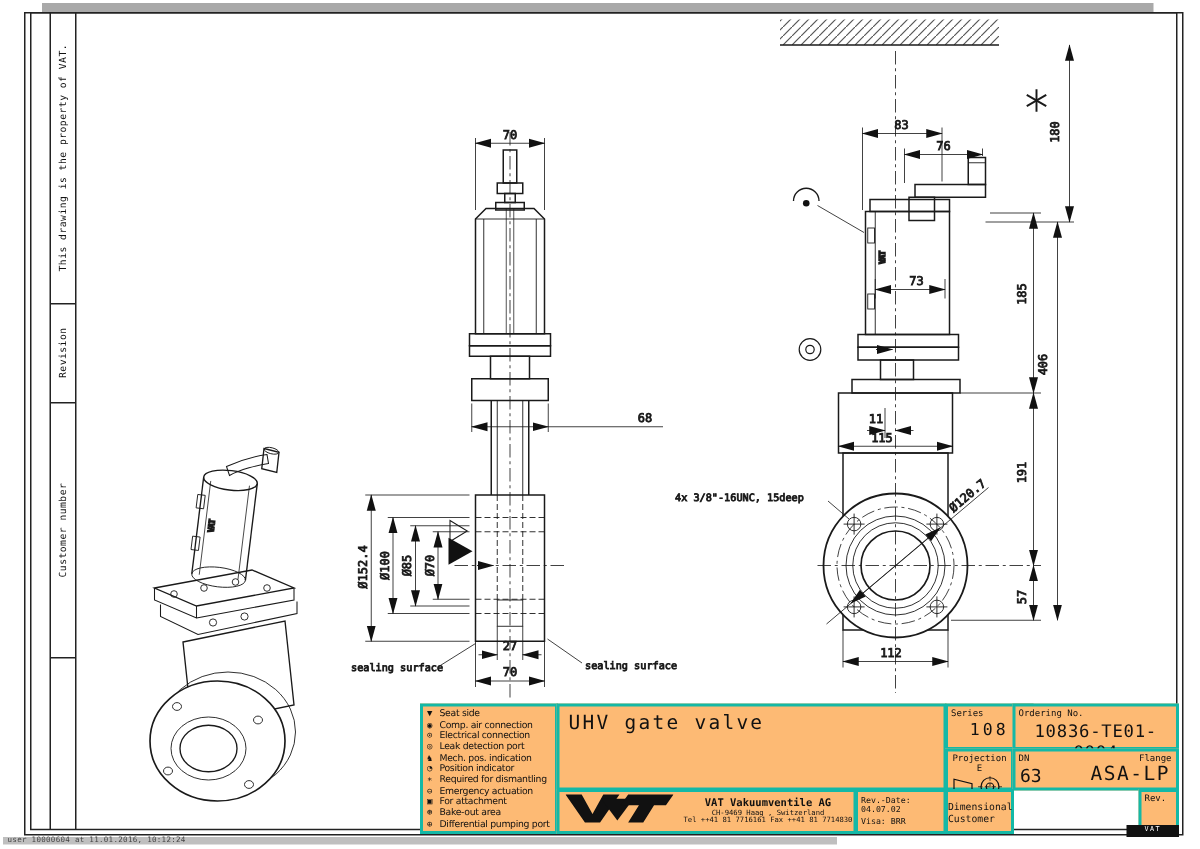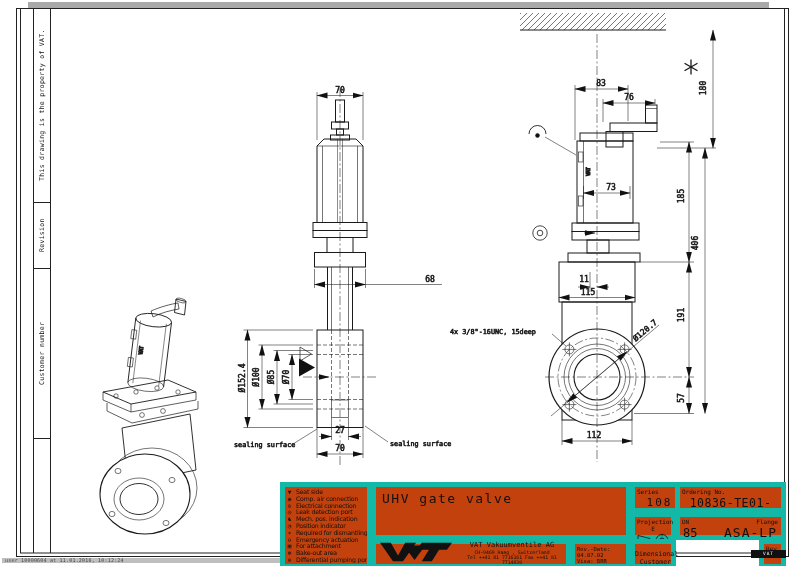--- a/index.html
+++ b/index.html
@@ -2,48 +2,48 @@
 <html><head>
 <meta charset="utf-8">
 <style>
   html,body{margin:0;padding:0;background:#fff;}
   .sheet{position:relative;width:800px;height:566px;background:#fff;overflow:hidden;
          font-family:"DejaVu Sans Mono",monospace;color:#111;padding-left:16px;}
   svg text{font-family:"DejaVu Sans Mono",monospace;fill:#111;}
   .dt{font-size:8px;}
   .dts{font-size:6.8px;}
   .logo-sm{font-size:5.5px;font-weight:bold;letter-spacing:-0.5px;}
-  .cell{position:absolute;border:5px solid #14b8a6;box-sizing:border-box;background:#c2410c;margin-top:13px;}
+  .cell{position:absolute;border:2px solid #14b8a6;box-sizing:border-box;background:#fdba74;}
   .cell .lab{display:block;font-size:6px;line-height:7px;padding:1px 2px;}
   .legend-box{left:280px;top:469px;width:92px;height:87px;display:grid;
               grid-template-rows:repeat(11,1fr);padding:1px 0;}
   .lrow{display:flex;align-items:center;gap:2px;overflow:hidden;}
   .licon{width:9px;text-align:center;font-size:6px;line-height:7px;flex:none;}
   .llabel{font-family:"DejaVu Sans",sans-serif;font-size:6.2px;letter-spacing:-0.2px;white-space:nowrap;}
   .title-cell{left:371px;top:469px;width:260px;height:58px;font-size:13px;
               letter-spacing:1.5px;padding:4px 6px;}
   .logo-cell{left:371px;top:526px;width:200px;height:30px;display:flex;align-items:center;}
   .logo-mark{width:78px;flex:none;padding-left:4px;}
   .addr{flex:1;text-align:center;line-height:1.1;}
-  .addr .co{font-size:7px;font-weight:normal;}
+  .addr .co{font-size:7px;font-weight:bold;}
   .addr .ad{font-size:4.8px;}
   .revdate-cell{left:570px;top:526px;width:61px;height:30px;font-size:5.5px;
                 display:flex;flex-direction:column;justify-content:space-around;padding:2px;}
   .series-cell{left:630px;top:469px;width:59px;height:31px;text-align:center;}
   .series-cell .val{font-size:11px;letter-spacing:2px;}
   .ordering-cell{left:675px;top:469px;width:111px;height:31px;text-align:center;}
   .ordering-cell .lab{text-align:left;}
   .ordering-cell .val{font-size:11.5px;letter-spacing:0.5px;}
   .projection-cell{left:630px;top:499px;width:46px;height:28px;}
   .dnflange-cell{left:675px;top:499px;width:111px;height:28px;}
   .dnflange-cell .dnlab{position:absolute;left:2px;top:1px;font-size:6px;}
   .dnflange-cell .dnval{position:absolute;left:3px;top:9px;font-size:12px;}
   .dnflange-cell .fllab{position:absolute;right:3px;top:1px;font-size:6px;}
   .dnflange-cell .flval{position:absolute;right:4px;top:8px;font-size:13px;letter-spacing:1px;}
-  .doctype-cell{left:630px;top:526px;width:46px;height:30px;text-align:right;
+  .doctype-cell{left:630px;top:526px;width:46px;height:30px;text-align:left;
                 font-size:6.5px;line-height:8px;padding-top:6px;}
   .number-cell{left:675px;top:526px;width:85px;height:30px;display:flex;align-items:center;
                justify-content:center;font-size:15px;letter-spacing:3px;}
   .rev-cell{left:759px;top:526px;width:27px;height:30px;}
   .stamp{position:absolute;left:751px;top:550px;width:35px;height:8px;background:#111;
          color:#fff;font-size:4.5px;text-align:center;line-height:8px;letter-spacing:1px;z-index:5;}
   .vlabel{position:absolute;display:flex;align-items:center;justify-content:center;
           writing-mode:vertical-rl;transform:rotate(180deg);font-size:6.5px;
           letter-spacing:0.3px;white-space:nowrap;}
   .prop-note{left:34px;top:10px;width:16px;height:190px;}
@@ -400,21 +400,21 @@
         <circle cx="27" cy="7.5" r="6"></circle>
         <circle cx="27" cy="7.5" r="2.5"></circle>
         <line x1="19" y1="7.5" x2="35" y2="7.5" stroke-dasharray="3 1.5" stroke-width="0.5"></line>
         <line x1="27" y1="0.5" x2="27" y2="14.5" stroke-dasharray="3 1.5" stroke-width="0.5"></line>
       </g>
     </svg>
   </div>
 
   <div class="cell dnflange-cell">
     <span class="dnlab">DN</span>
-    <span class="dnval">85</span>
+    <span class="dnval">63</span>
     <span class="fllab">Flange</span>
     <span class="flval">ASA-LP</span>
   </div>
 
   <div class="cell doctype-cell">
     <div>Dimensional</div>
     <div>Customer</div>
   </div>
 
 

